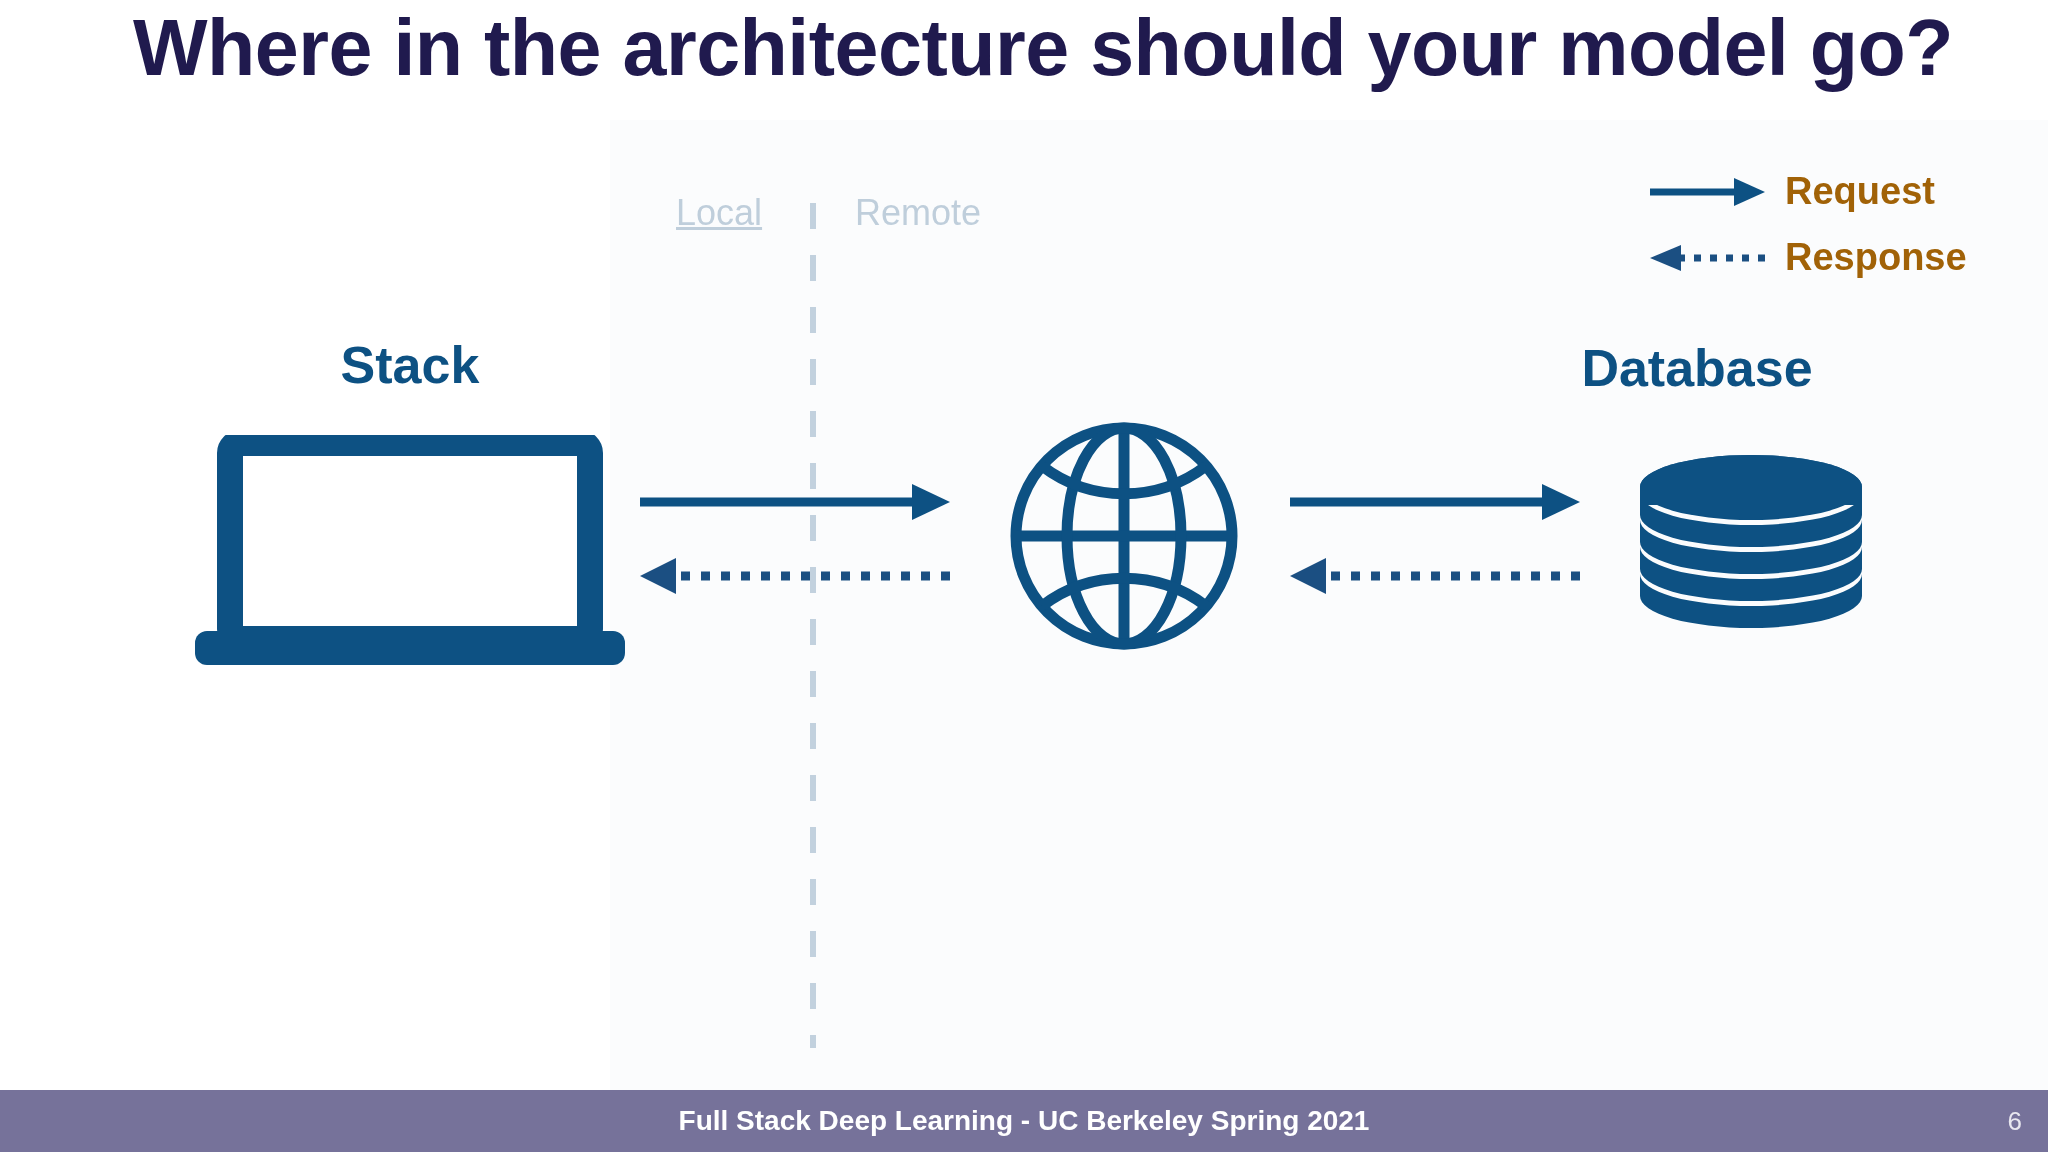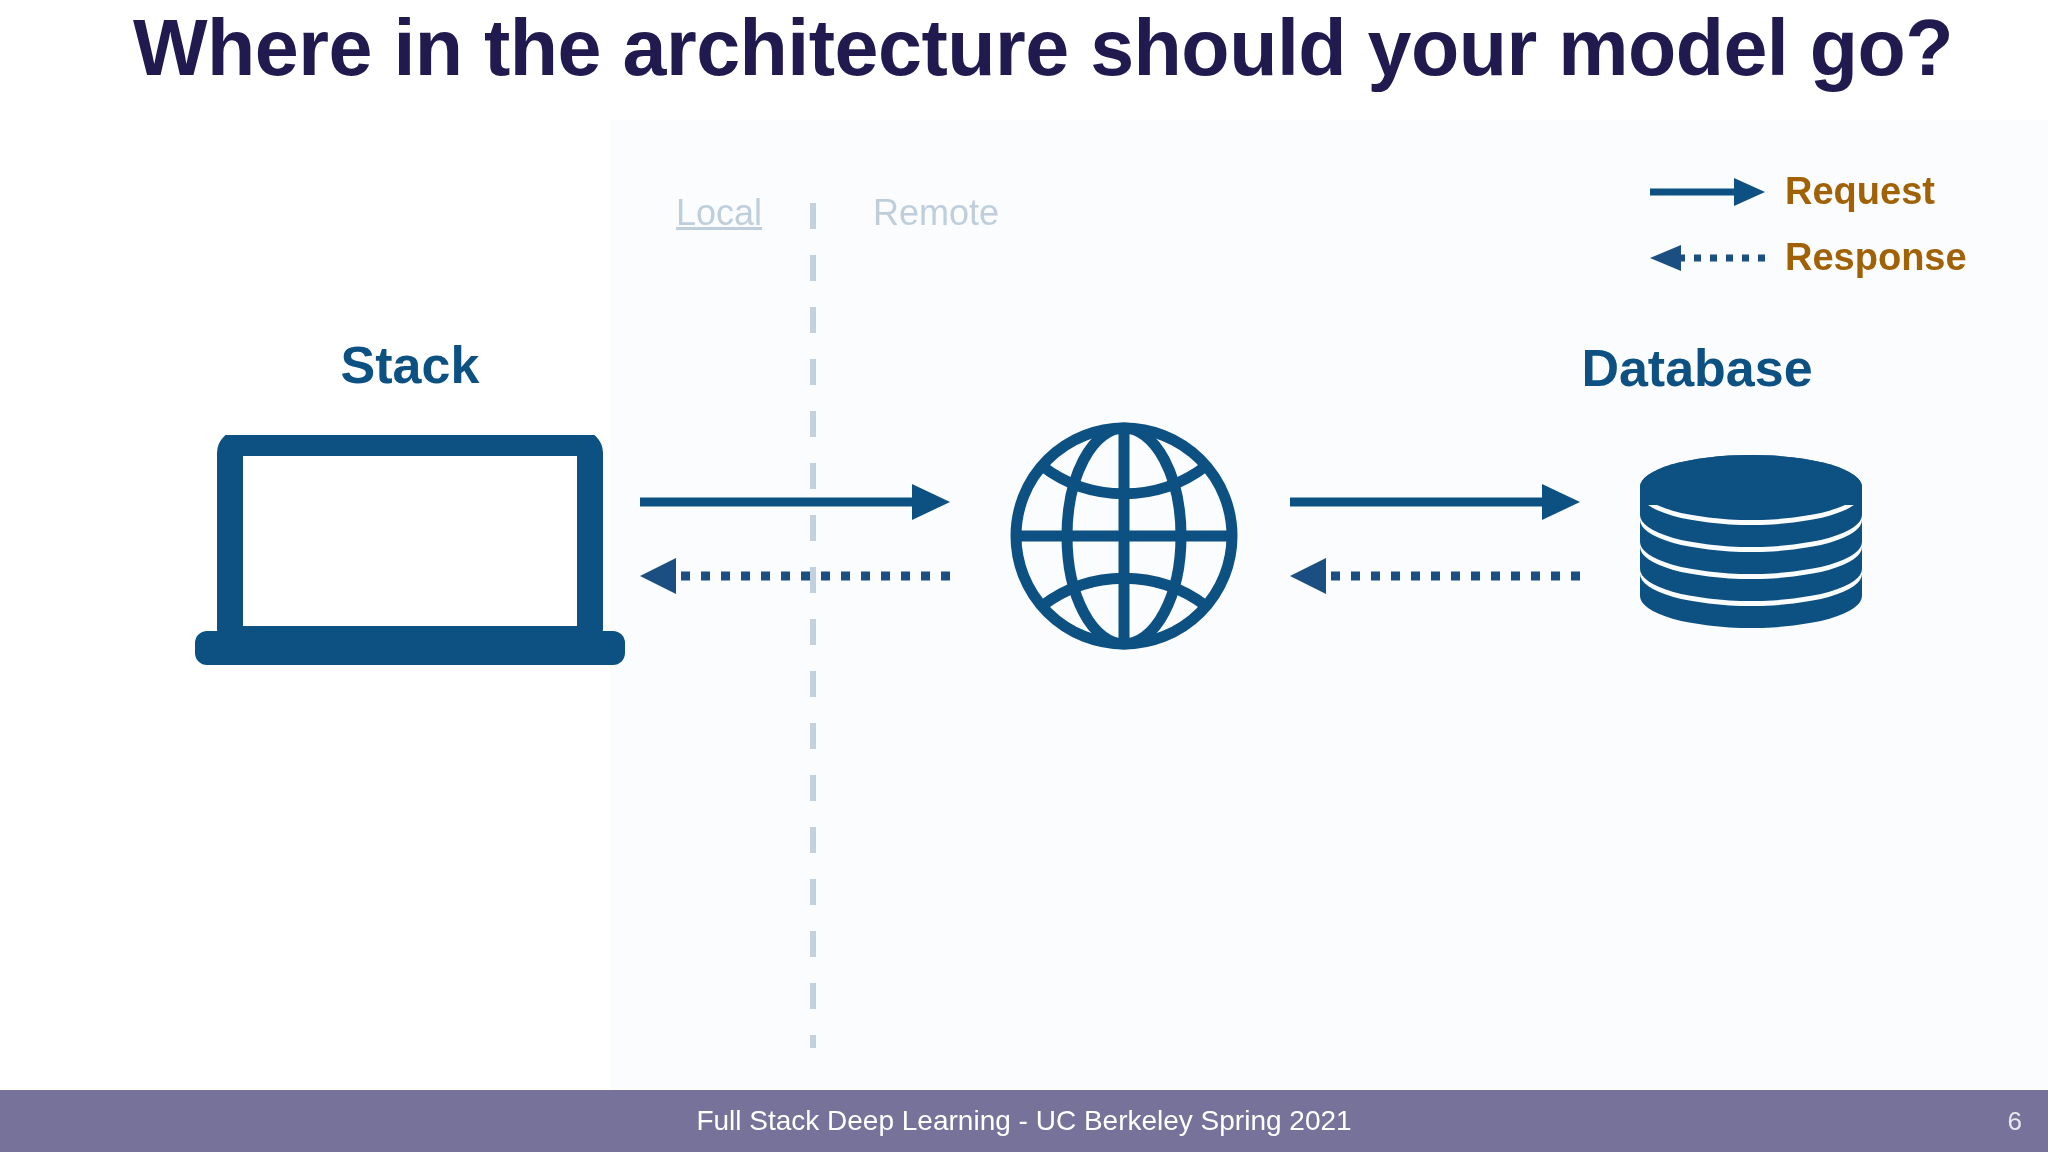--- a/index.html
+++ b/index.html
@@ -42,21 +42,21 @@
   }
 
   
   .zone-label {
     position: absolute;
     font-size: 36px;
     color: #bfcedb;
     white-space: nowrap;
   }
   .zone-local  { left: 676px; top: 192px; text-decoration: underline; }
-  .zone-remote { left: 873px; top: 192px; }
+  .zone-remote { left: 855px; top: 192px; }
 
   
   .divider {
     position: absolute;
     left: 810px;
     top: 203px;
     width: 6px;
     height: 845px;
     background-image: linear-gradient(#c2d1de 0 50%, rgba(0,0,0,0) 50% 100%);
     background-size: 6px 52px;
@@ -119,21 +119,21 @@
   }
   .footer-text {
     position: absolute;
     left: 0;
     top: 0;
     width: 2048px;
     height: 62px;
     line-height: 62px;
     text-align: center;
     font-size: 28px;
-    font-weight: normal;
+    font-weight: bold;
     color: #ffffff;
     white-space: nowrap;
   }
   .footer-page {
     position: absolute;
     right: 26px;
     top: 0;
     height: 62px;
     line-height: 62px;
     font-size: 26px;

